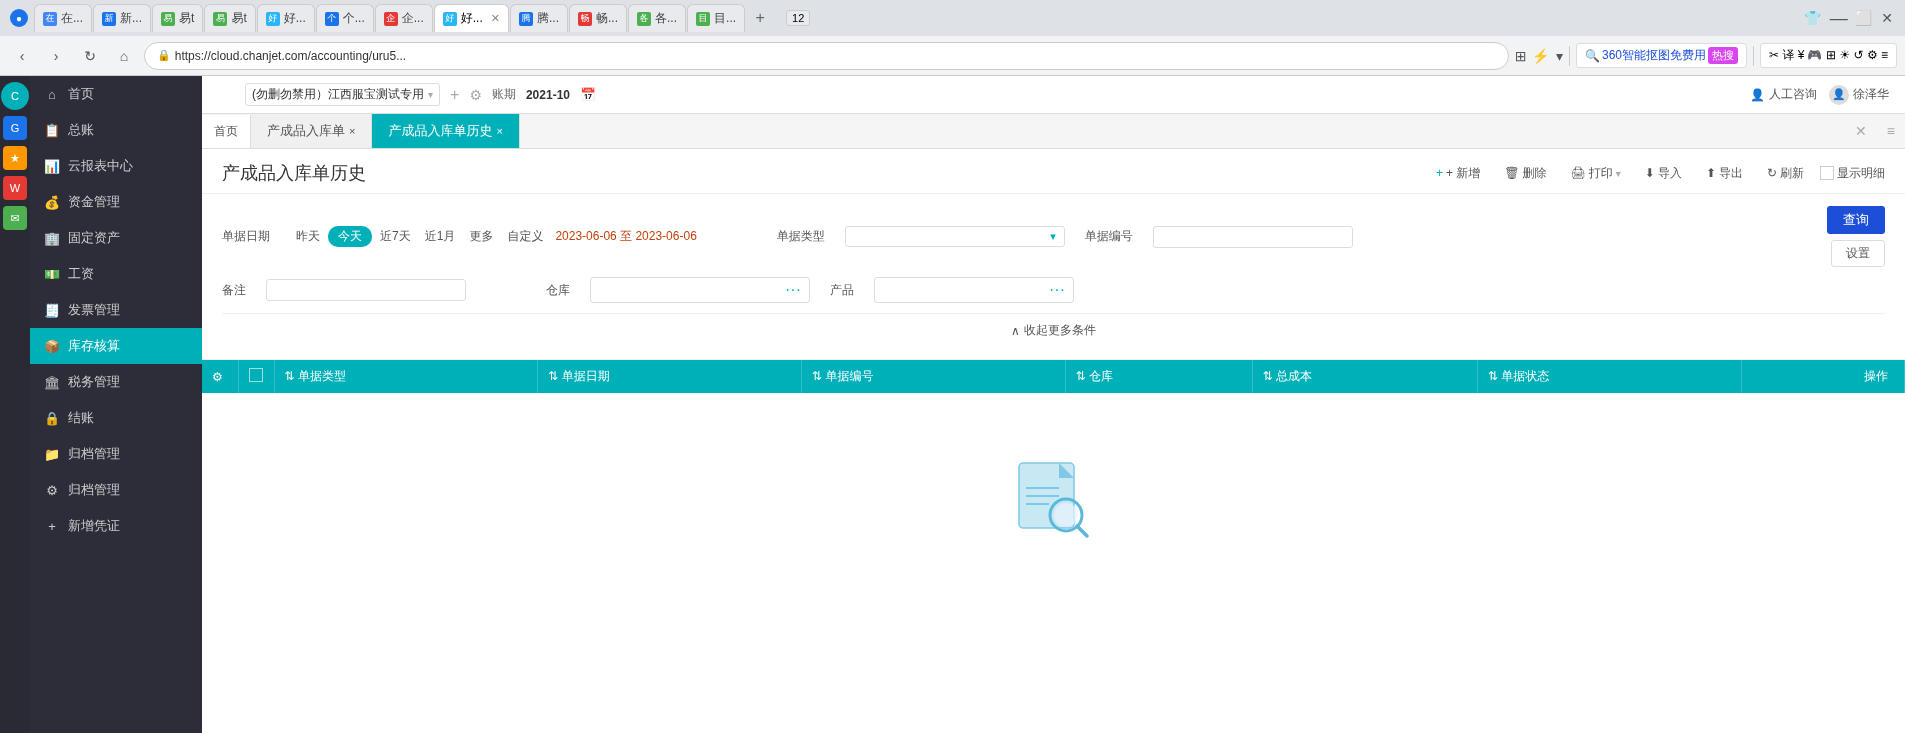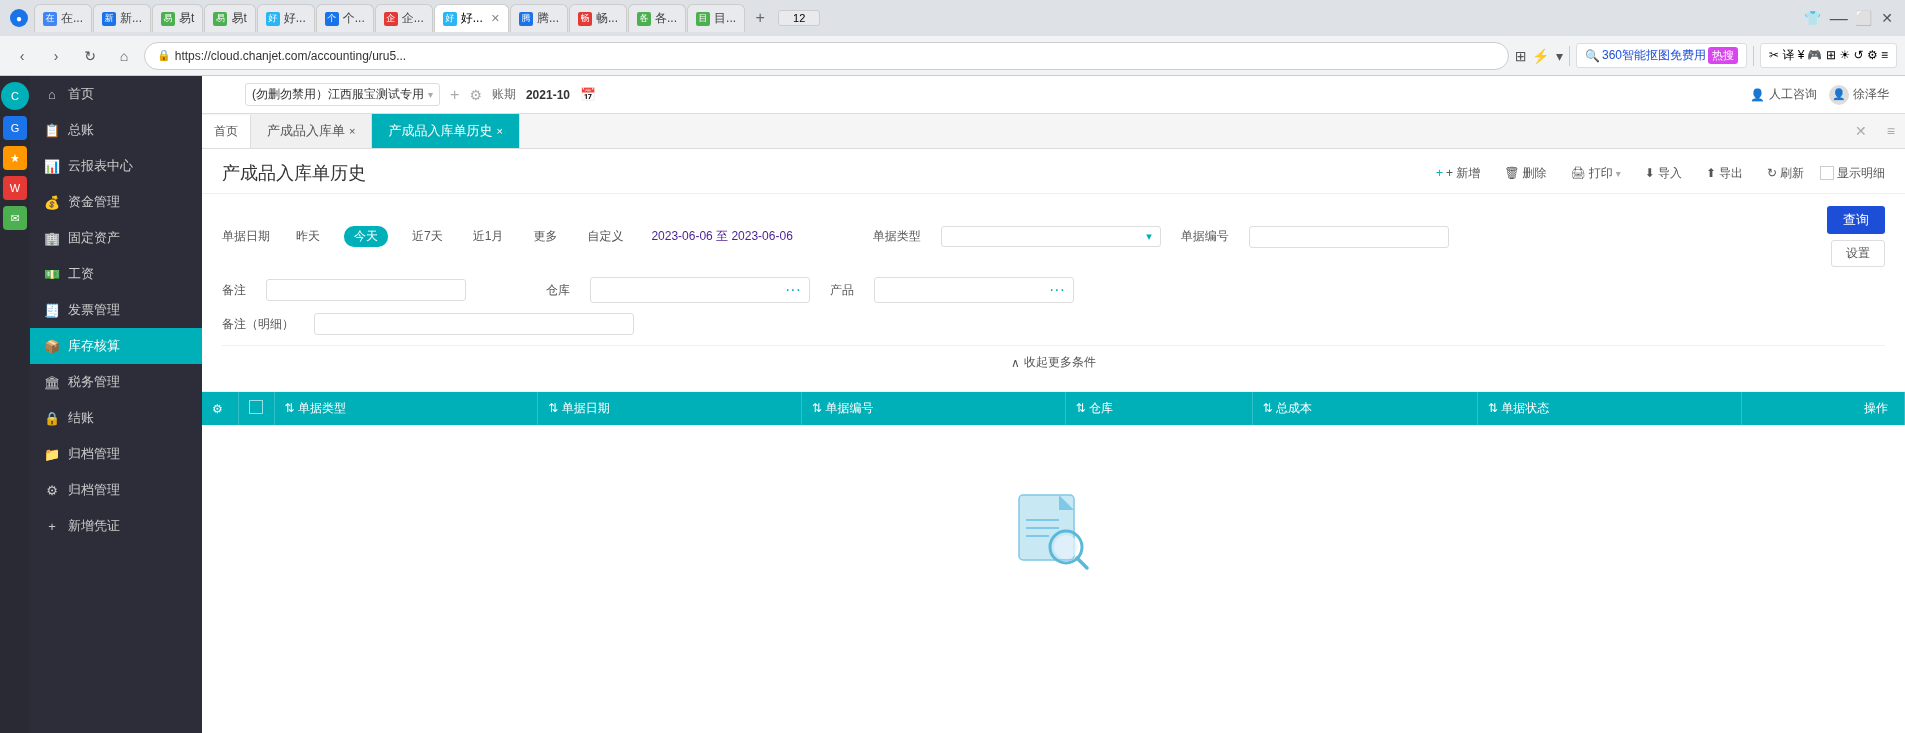--- a/index.html
+++ b/index.html
@@ -7,21 +7,21 @@
 
     
     .browser-frame { width: 100%; height: 100%; display: flex; flex-direction: column; background: #dee1e6; }
     
     .tab-bar { display: flex; align-items: center; background: #dee1e6; height: 36px; padding: 0 4px; gap: 0; }
     .tab { display: flex; align-items: center; height: 28px; padding: 0 8px; background: #e8eaed; border-radius: 6px 6px 0 0; font-size: 12px; color: #444; cursor: pointer; max-width: 160px; white-space: nowrap; overflow: hidden; gap: 4px; border: 1px solid #ccc; border-bottom: none; margin-right: 1px; }
     .tab.active { background: #fff; color: #000; z-index: 1; }
     .tab-icon { width: 14px; height: 14px; border-radius: 2px; flex-shrink: 0; }
     .tab-close { margin-left: 4px; color: #888; font-size: 11px; cursor: pointer; flex-shrink: 0; }
     .tab-add { width: 28px; height: 28px; display: flex; align-items: center; justify-content: center; color: #666; font-size: 16px; cursor: pointer; border-radius: 50%; }
-    .tab-count { background: #e8eaed; border: 1px solid #ccc; border-radius: 3px; padding: 1px 14px; font-size: 11px; margin-left: 4px; }
+    .tab-count { background: #e8eaed; border: 1px solid #ccc; border-radius: 3px; padding: 1px 5px; font-size: 11px; margin-left: 12px; }
     .window-controls { margin-left: auto; display: flex; align-items: center; gap: 8px; padding-right: 8px; }
 
     .address-bar { display: flex; align-items: center; background: #f1f3f4; height: 40px; padding: 0 8px; gap: 6px; border-bottom: 1px solid #ccc; }
     .nav-btn { width: 28px; height: 28px; display: flex; align-items: center; justify-content: center; color: #555; cursor: pointer; border-radius: 50%; font-size: 14px; }
     .address-input { flex: 1; height: 28px; background: #fff; border: 1px solid #ccc; border-radius: 14px; padding: 0 12px; font-size: 12px; color: #333; display: flex; align-items: center; }
     .toolbar-btn { padding: 3px 8px; background: #fff; border: 1px solid #ddd; border-radius: 3px; font-size: 12px; cursor: pointer; white-space: nowrap; display: flex; align-items: center; gap: 2px; }
     .hot-tag { background: #d946ef; color: #fff; font-size: 11px; padding: 1px 4px; border-radius: 3px; }
 
     
     .app-container { display: flex; flex: 1; overflow: hidden; background: #f5f5f5; }
@@ -65,24 +65,24 @@
     .page-title { font-size: 18px; color: #333; font-weight: normal; }
     .page-actions { display: flex; align-items: center; gap: 8px; }
     .action-btn { display: flex; align-items: center; gap: 3px; font-size: 12px; color: #555; cursor: pointer; padding: 3px 8px; border-radius: 3px; }
     .print-btn { display: flex; align-items: center; gap: 3px; font-size: 12px; color: #555; cursor: pointer; }
     .show-detail-cb { display: flex; align-items: center; gap: 3px; font-size: 12px; color: #555; cursor: pointer; }
 
     
     .filter-section { padding: 12px 20px; border-bottom: 1px solid #eee; }
     .filter-row { display: flex; align-items: center; gap: 20px; margin-bottom: 10px; }
     .filter-label { font-size: 12px; color: #555; white-space: nowrap; }
-    .date-filters { display: flex; align-items: center; gap: 18px; }
+    .date-filters { display: flex; align-items: center; gap: 2px; }
     .date-btn { font-size: 12px; color: #555; cursor: pointer; padding: 2px 6px; border-radius: 3px; }
     .date-btn.active { background: #00b0b9; color: #fff; border-radius: 10px; padding: 2px 10px; }
-    .date-range { font-size: 12px; color: #4c1d95; margin-left: 4px; }
+    .date-range { font-size: 12px; color: #c2410c; margin-left: 4px; }
     .filter-select { display: flex; align-items: center; border: 1px solid #ddd; border-radius: 3px; padding: 3px 8px; min-width: 200px; font-size: 12px; color: #555; cursor: pointer; background: #fff; }
     .filter-input { border: 1px solid #ddd; border-radius: 3px; padding: 3px 8px; font-size: 12px; width: 200px; outline: none; }
     .filter-input-wide { border: 1px solid #ddd; border-radius: 3px; padding: 3px 8px; font-size: 12px; width: 320px; outline: none; }
 
     
     .collapse-row { display: flex; justify-content: center; padding: 6px; border-top: 1px solid #f0f0f0; }
     .collapse-btn { display: flex; align-items: center; gap: 4px; font-size: 12px; color: #555; cursor: pointer; padding: 2px 8px; }
 
     
     .data-table-container { overflow-x: auto; }
@@ -413,25 +413,20 @@
               <span style="color:#00b0b9;font-size:16px;">···</span>
             </div>
 
             <span class="filter-label">产品</span>
             <div class="filter-select" style="min-width:200px;">
               <span style="flex:1;"></span>
               <span style="color:#00b0b9;font-size:16px;">···</span>
             </div>
           </div>
 
-          <div class="filter-row">
-
-            <span class="filter-label">备注（明细）</span>
-            <input class="filter-input-wide" type="text" style="">
-          </div>
 
           <div class="collapse-row">
             <div class="collapse-btn">
               <span>∧</span>
               <span>收起更多条件</span>
             </div>
           </div>
         </div>
 
         <div class="data-table-container">

